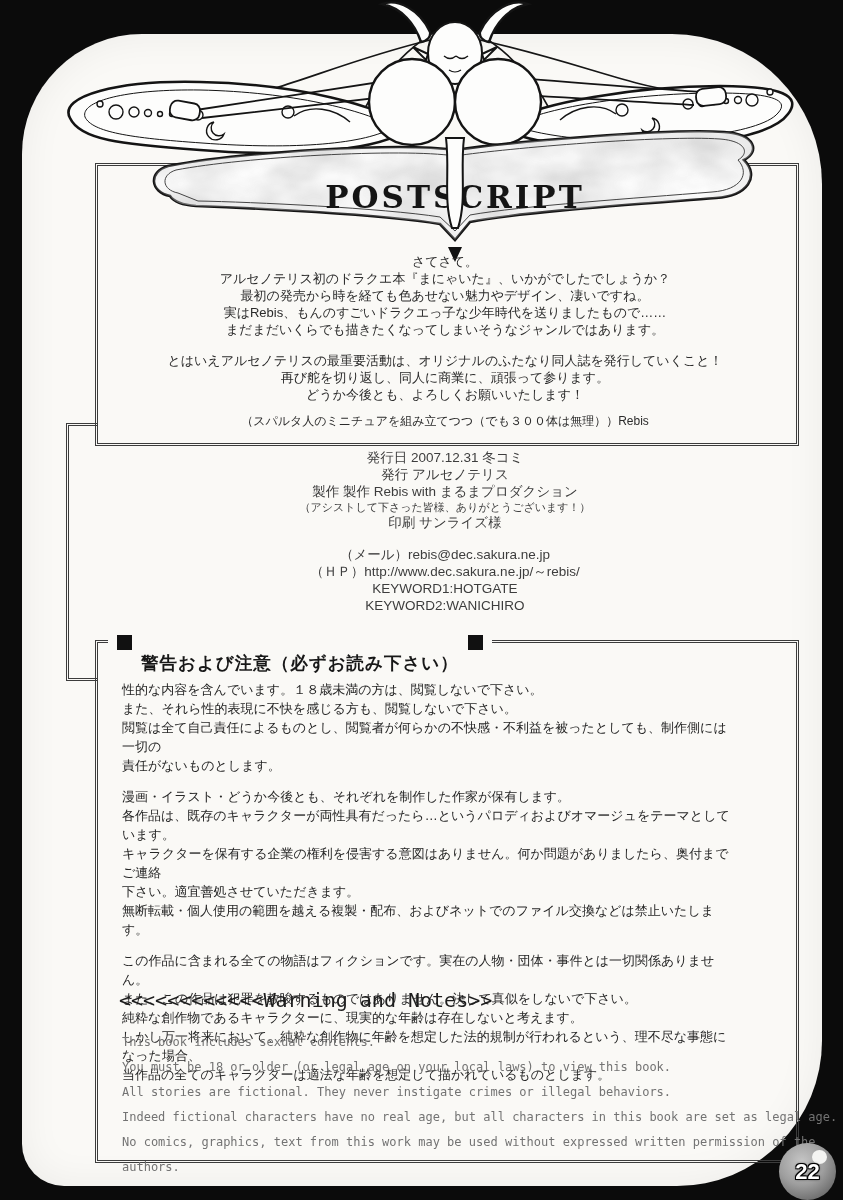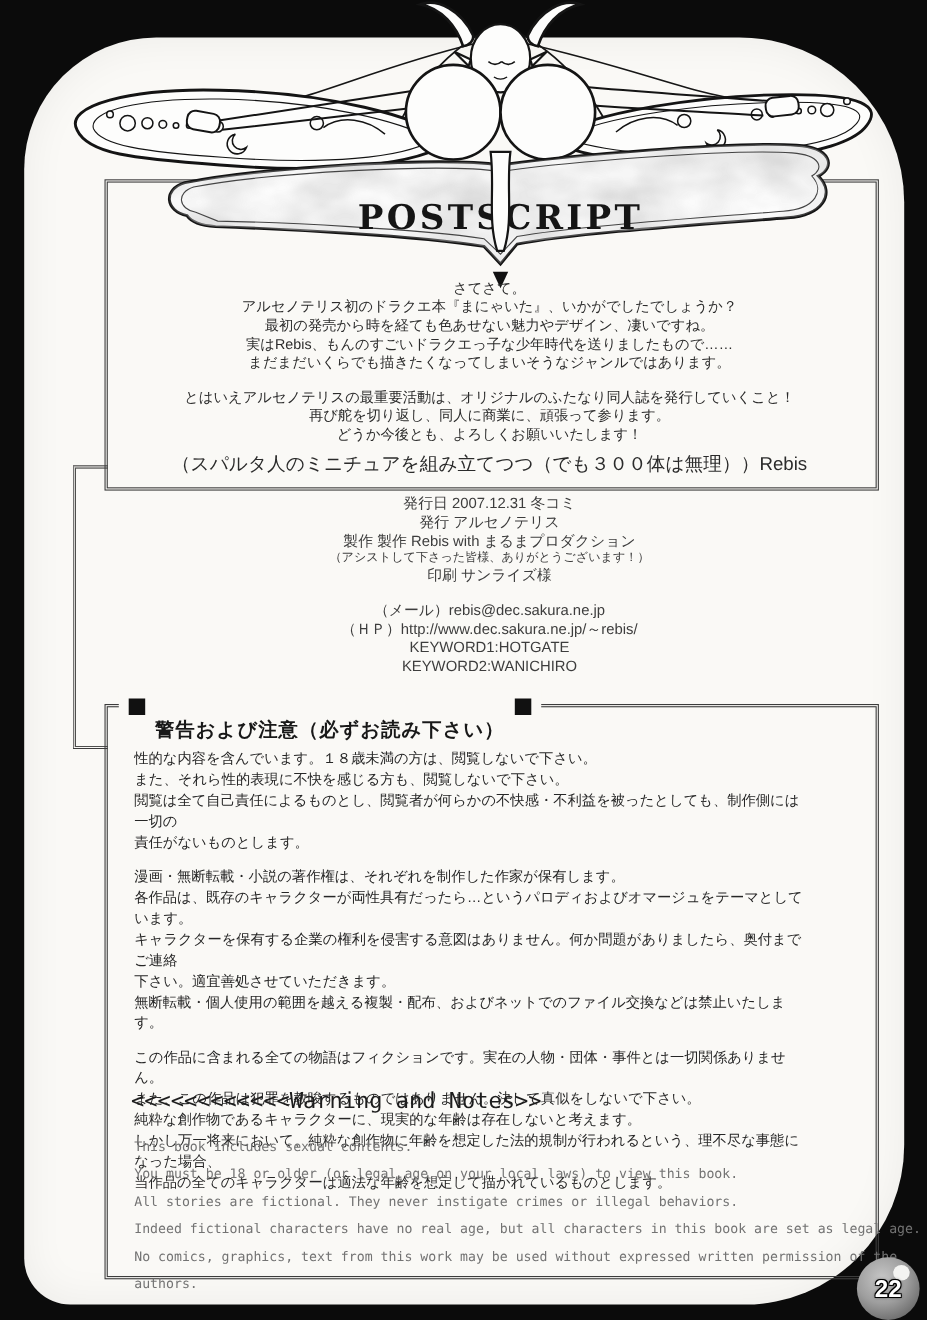--- a/index.html
+++ b/index.html
@@ -12,21 +12,21 @@
   .frame1{left:95px;top:163px;width:698px;height:277px;}
   .frame2{left:95px;top:640px;width:698px;height:517px;}
   .bracket{position:absolute;left:66px;top:423px;width:29px;height:252px;
            border:3px double #3c3c3c;border-right:none;}
   
   .illo{position:absolute;left:0;top:0;width:843px;height:266px;}
   
   .ps-text{position:absolute;left:95px;top:253px;width:700px;text-align:center;
            font-size:13px;line-height:17px;color:#2b2b2b;}
   .ps-gap1{height:14px;} .ps-gap2{height:10px;}
-  .sign{font-size:17px;}
+  .sign{font-size:12px;}
   
   .colophon{position:absolute;left:95px;top:449px;width:700px;text-align:center;
             font-size:13.5px;line-height:17px;color:#3d3d3d;}
   .assist{font-size:11px;line-height:14px;}
   .colo-gap{height:15px;}
   
   .warn-head{position:absolute;left:108px;top:626px;height:32px;z-index:5;background:#faf9f6;
              display:flex;align-items:center;gap:9px;padding:0 9px;}
   .bsq{width:15px;height:15px;background:#111;}
   .warn-title{font-size:17.5px;font-weight:bold;letter-spacing:1px;color:#181818;white-space:nowrap;margin-top:42px;}
@@ -197,21 +197,21 @@
 
   <div class="warn-jp">
     <div>
         <div>性的な内容を含んでいます。１８歳未満の方は、閲覧しないで下さい。</div>
         <div>また、それら性的表現に不快を感じる方も、閲覧しないで下さい。</div>
         <div>閲覧は全て自己責任によるものとし、閲覧者が何らかの不快感・不利益を被ったとしても、制作側には一切の</div>
         <div>責任がないものとします。</div>
       </div>
     <div class="blk-gap"></div>
     <div>
-        <div>漫画・無断転載・小説の著作権は、それぞれを制作した作家が保有します。</div>
+        <div>漫画・イラスト・どうか今後とも、それぞれを制作した作家が保有します。</div>
         <div>各作品は、既存のキャラクターが両性具有だったら…というパロディおよびオマージュをテーマとしています。</div>
         <div>キャラクターを保有する企業の権利を侵害する意図はありません。何か問題がありましたら、奥付までご連絡</div>
         <div>下さい。適宜善処させていただきます。</div>
         <div>無断転載・個人使用の範囲を越える複製・配布、およびネットでのファイル交換などは禁止いたします。</div>
       </div>
     <div class="blk-gap"></div>
     <div>
         <div>この作品に含まれる全ての物語はフィクションです。実在の人物・団体・事件とは一切関係ありません。</div>
         <div>また、この作品は犯罪を教唆するものではありません。決して真似をしないで下さい。</div>
         <div>純粋な創作物であるキャラクターに、現実的な年齢は存在しないと考えます。</div>

